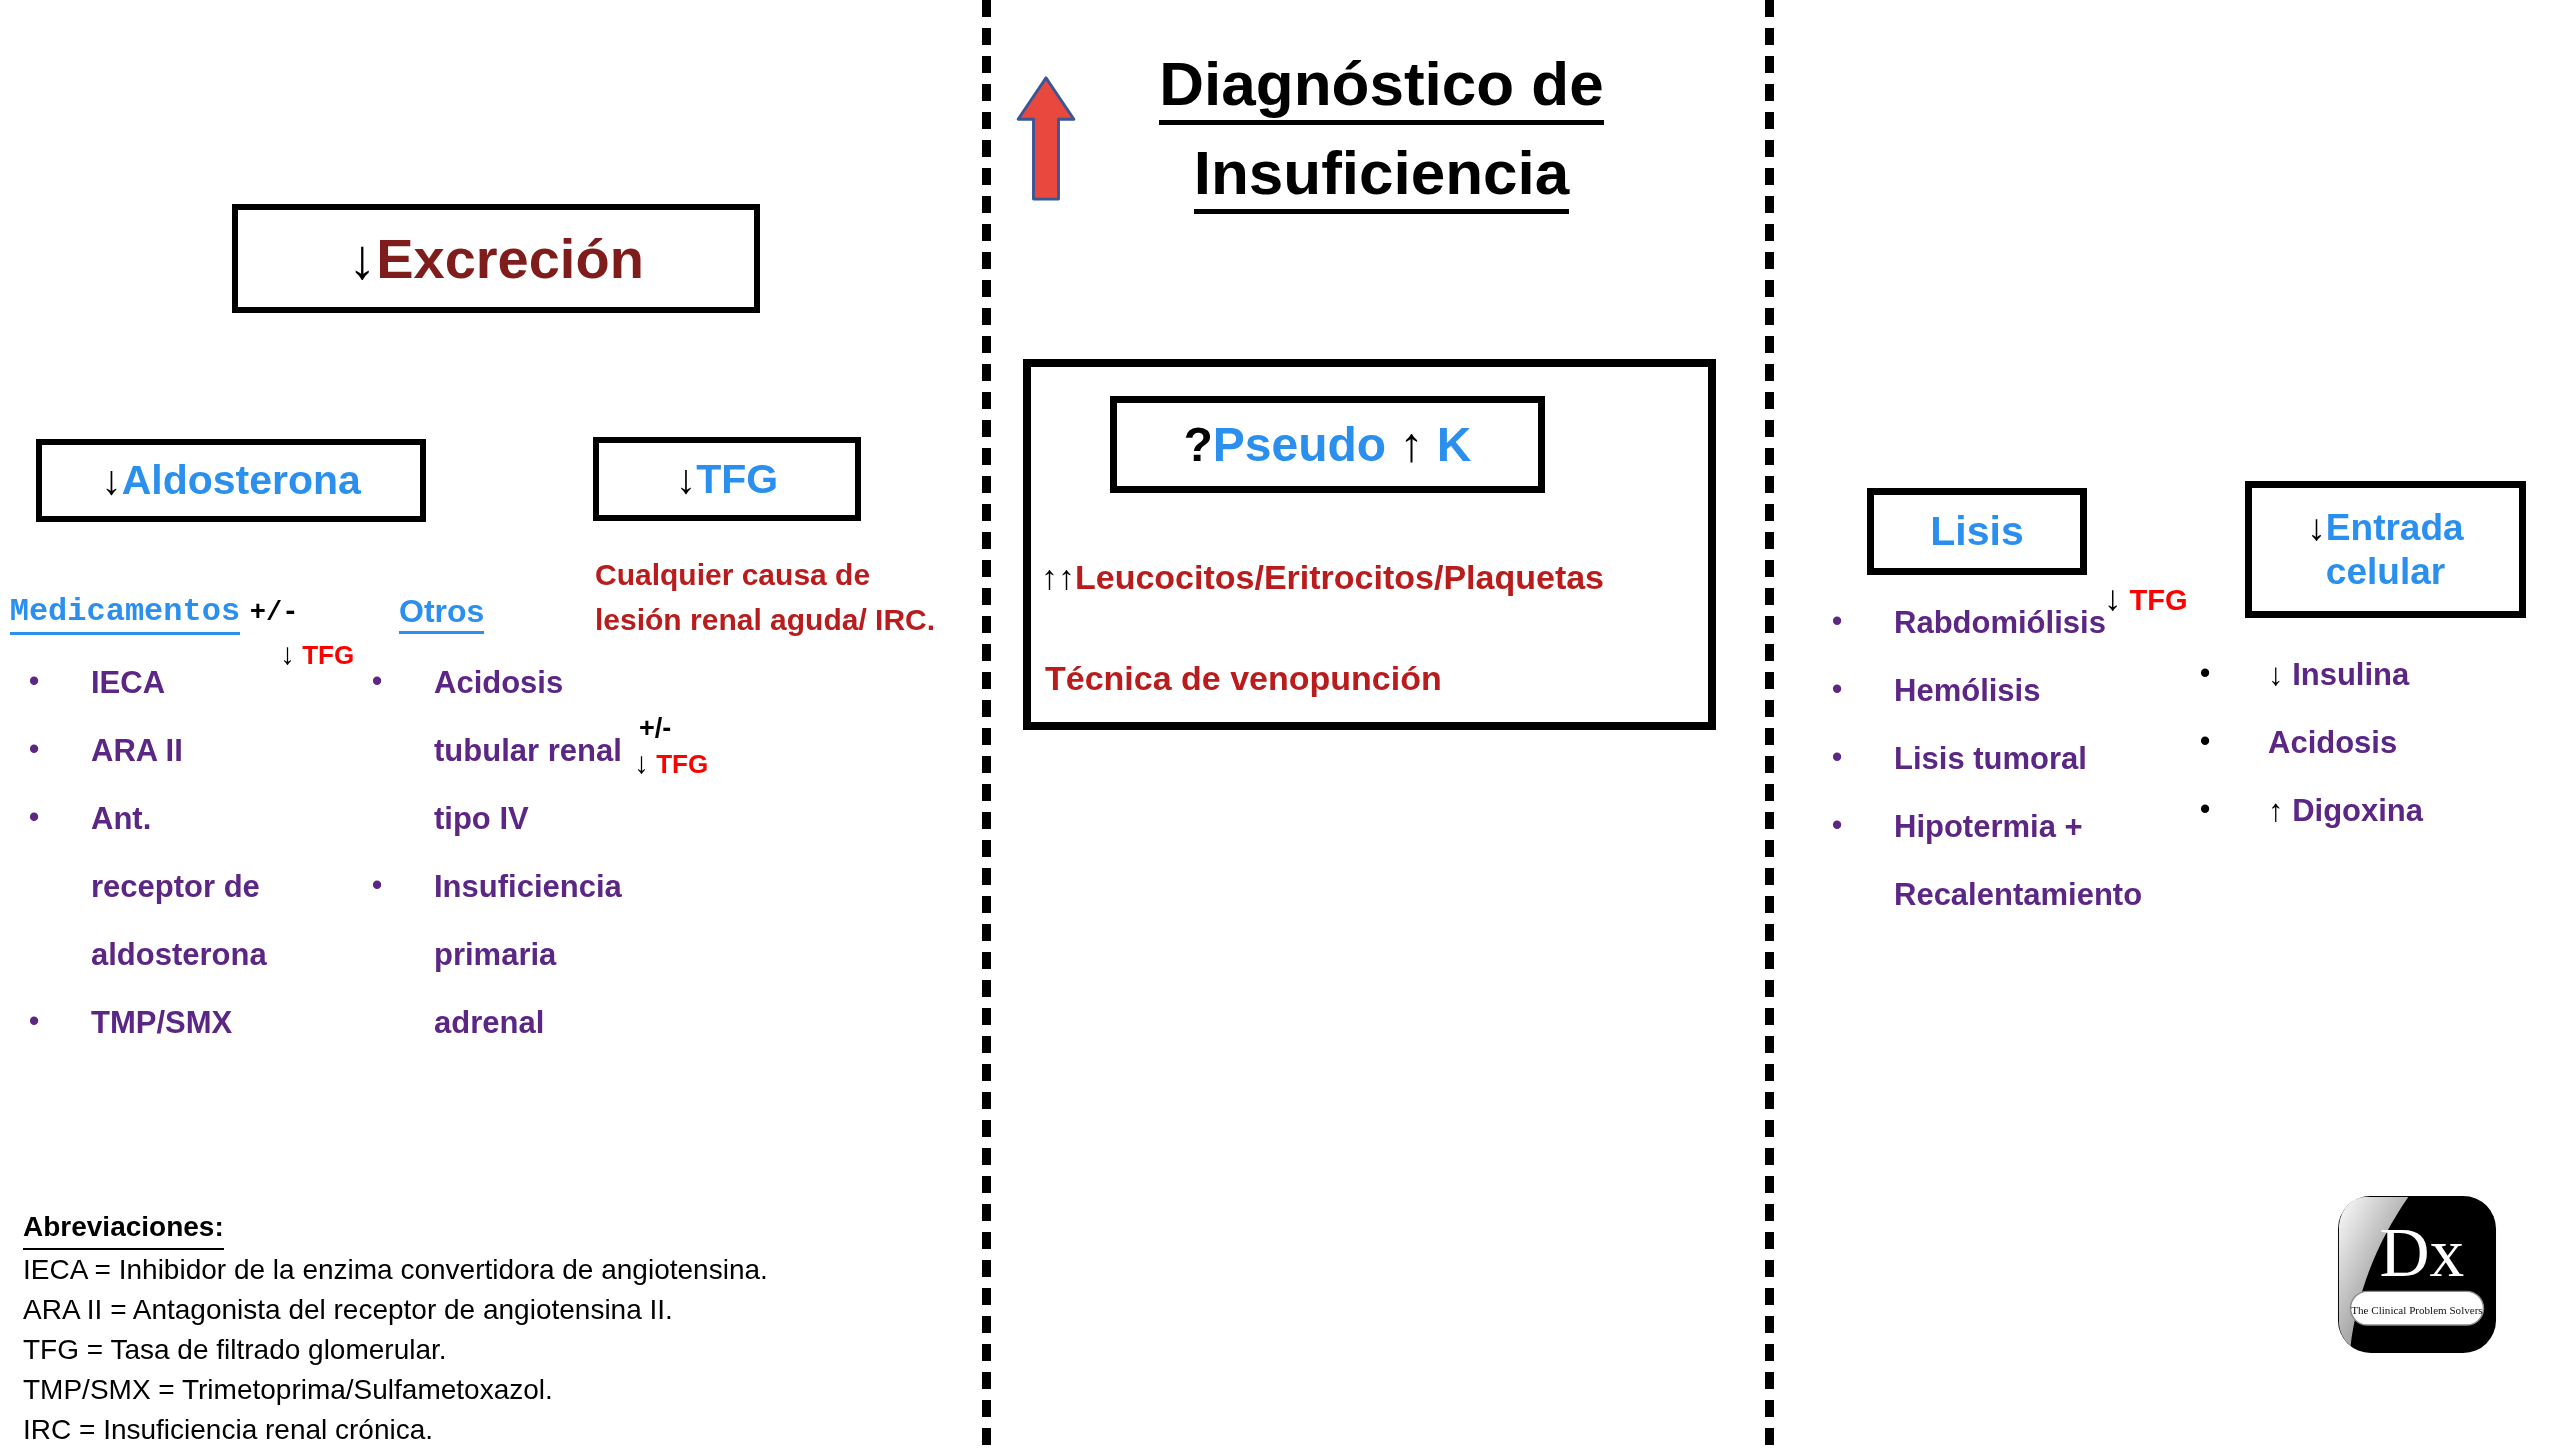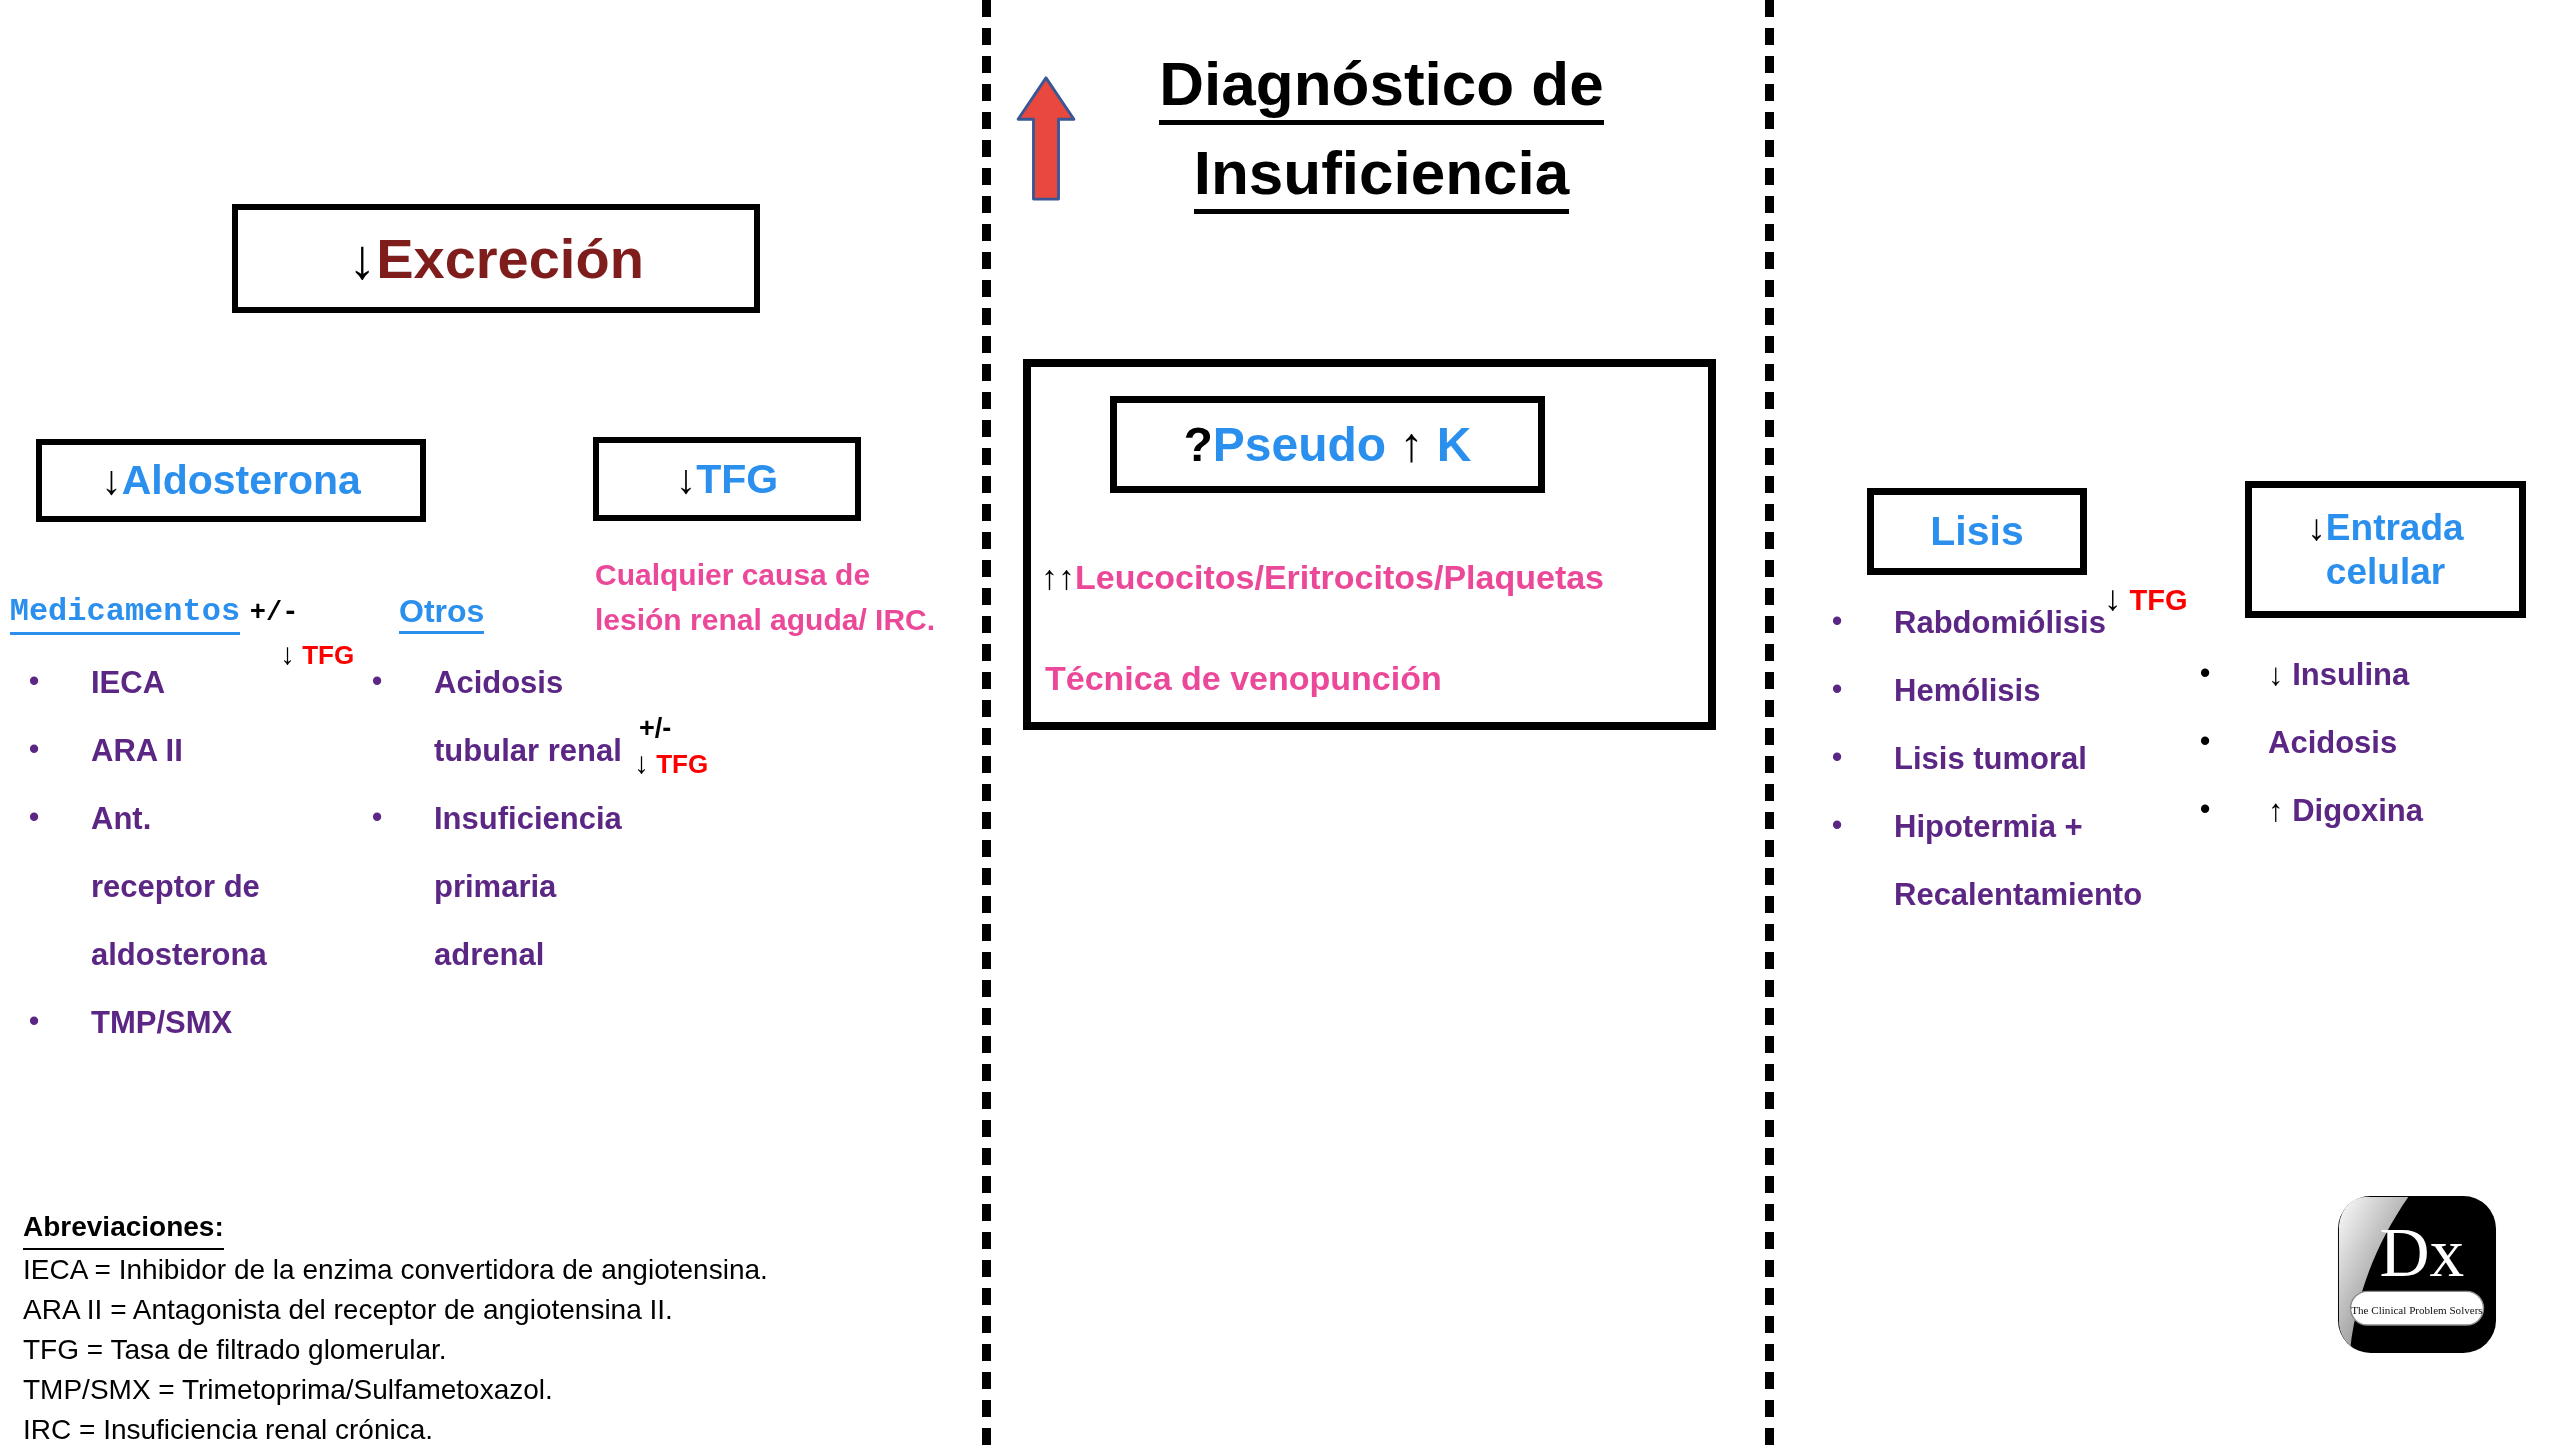--- a/index.html
+++ b/index.html
@@ -14,21 +14,21 @@
     background:repeating-linear-gradient(to bottom,#000 0 17.4px,transparent 17.4px 28px);
   }
   
   .frame{
     position:absolute; background:#fff; border:6.8px solid #000;
     display:flex; align-items:center; justify-content:center;
     text-align:center; font-weight:bold; white-space:nowrap;
   }
   .blue{color:#2B8FEE;}
   .red{color:#7f1d1d;}
-  .purple{color:#ec4899;}
+  .purple{color:#b91c1c;}
   .black{color:#000;}
   .underline-blue{border-bottom:3.9px solid #2B8FEE; padding-bottom:1.9px;}
 
   
   #title-block{left:1111px; top:39px; width:541px; text-align:center;
     font-size:62px; font-weight:bold; line-height:89px;}
   #title-block .tline{border-bottom:5.8px solid #000; padding-bottom:1.9px;}
 
   
   #excrecion-box{left:232px; top:204px; width:516px; height:97px; font-size:56px;}
@@ -170,20 +170,24 @@
     </div>
 
   <div id="otros-list" class="blist">
       <div class="brow">
         <span class="bcol">•</span>
         <span class="btext">Acidosis</span>
       </div>
       <div class="brow">
         <span class="bcol"></span>
         <span class="btext">tubular renal</span>
+      </div>
+      <div class="brow">
+        <span class="bcol"></span>
+        <span class="btext">tipo IV</span>
       </div>
       <div class="brow">
         <span class="bcol">•</span>
         <span class="btext">Insuficiencia</span>
       </div>
       <div class="brow">
         <span class="bcol"></span>
         <span class="btext">primaria</span>
       </div>
       <div class="brow">

